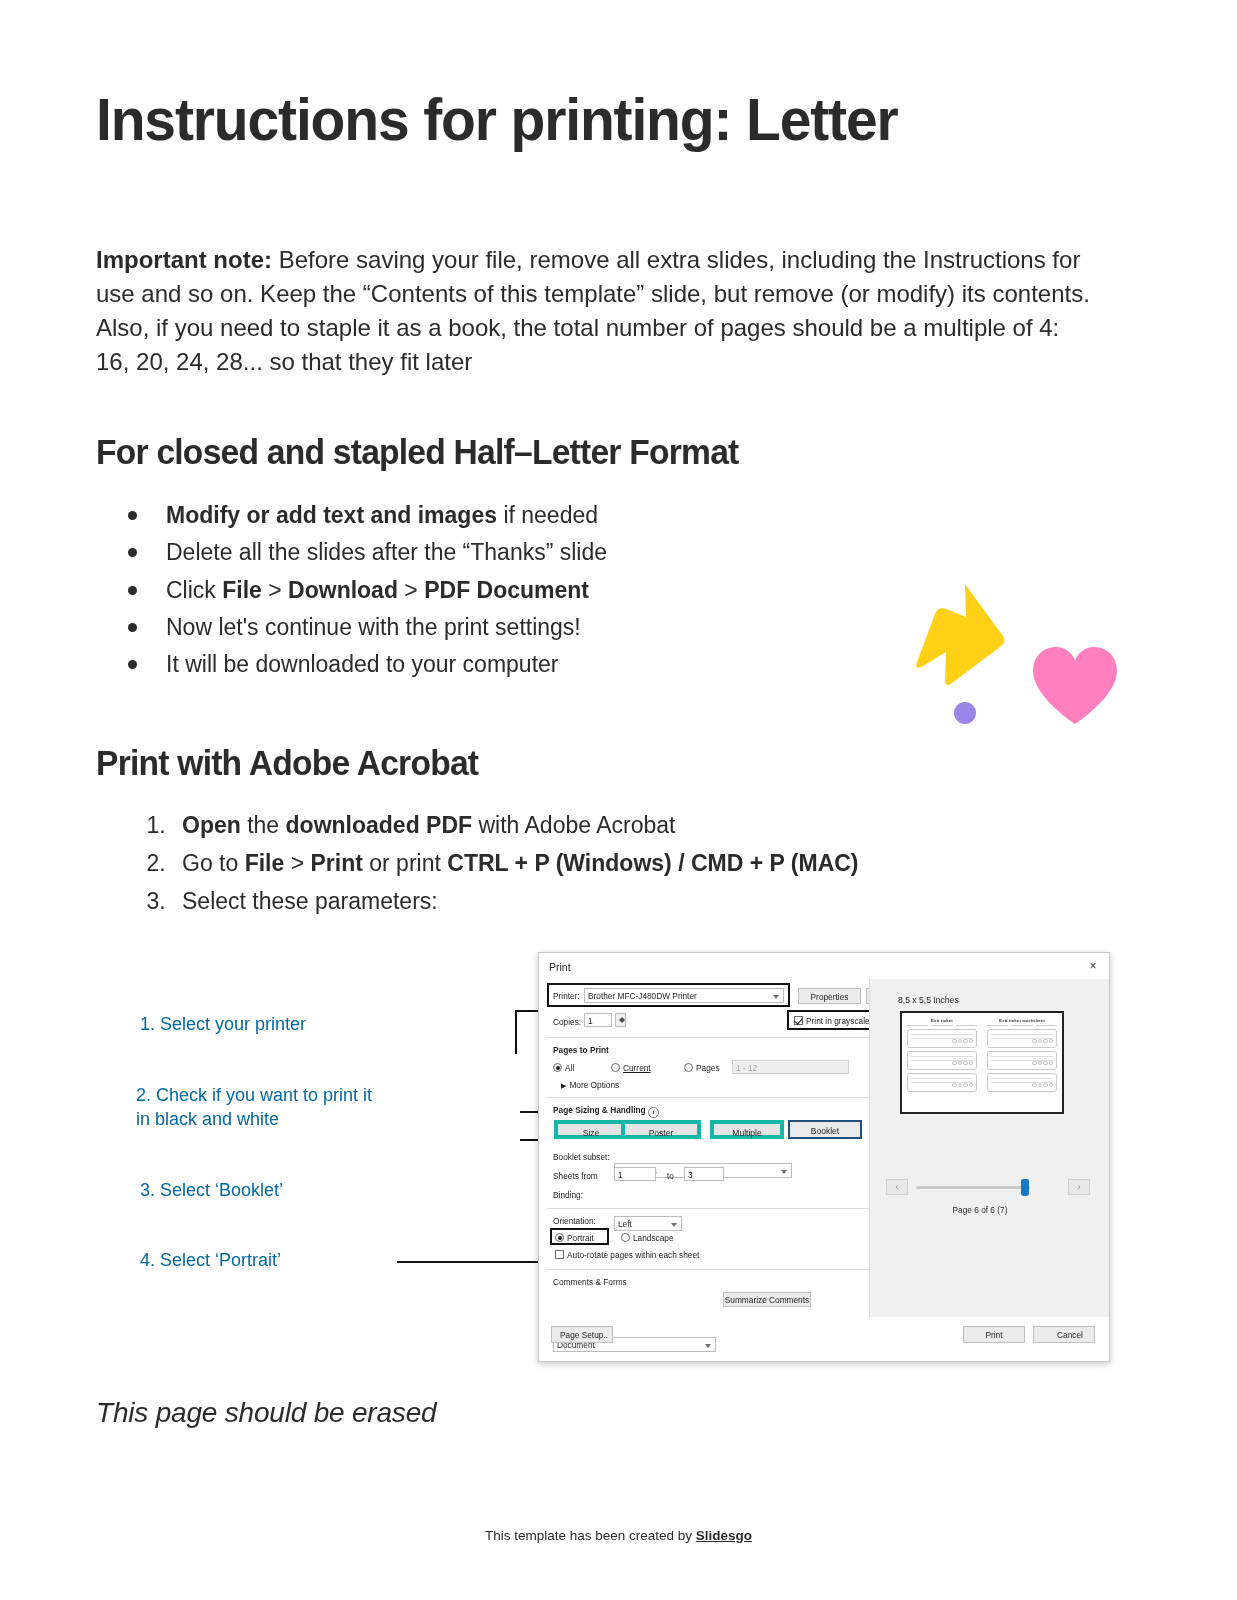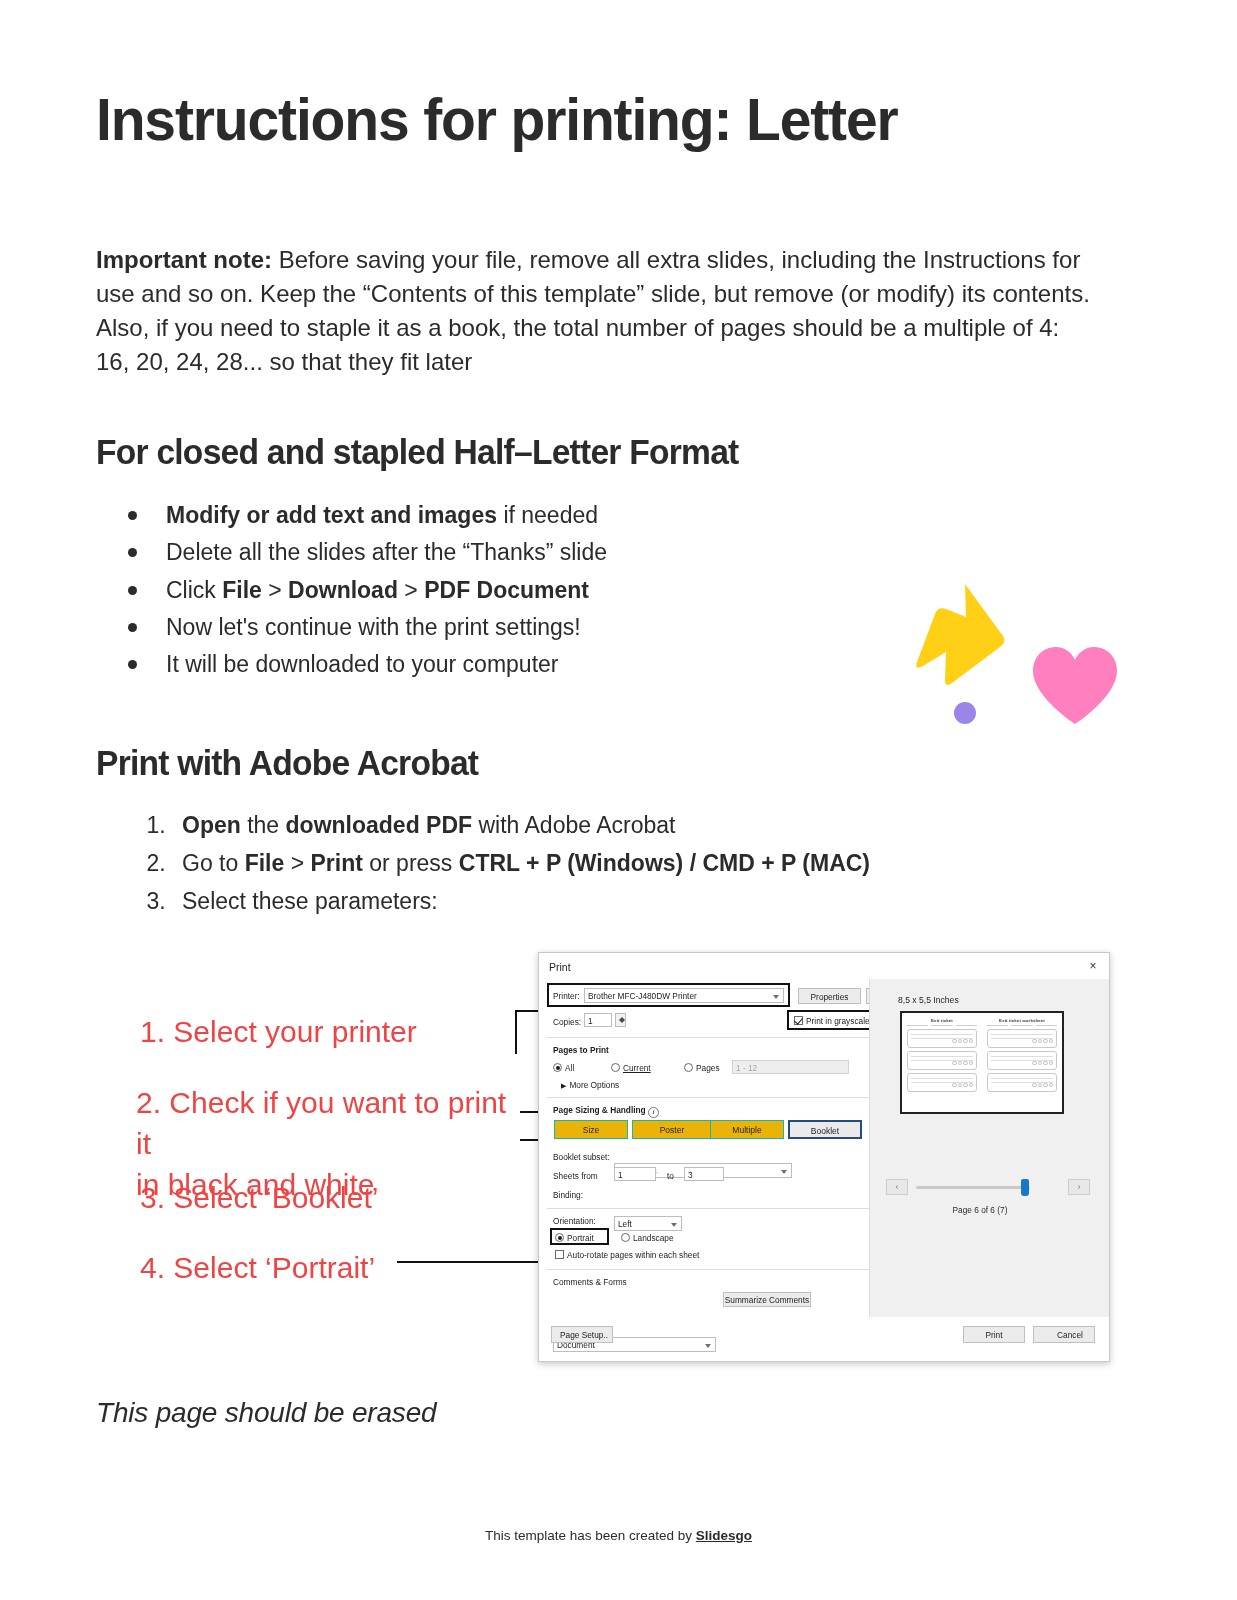--- a/index.html
+++ b/index.html
@@ -65,21 +65,21 @@
   .footer b{font-weight:700;text-decoration:underline;}
 
   
   .deco{position:absolute;}
   .bolt{left:905px;top:578px;width:110px;height:115px;}
   .heart{left:1030px;top:645px;width:90px;height:82px;}
   .dot{left:954px;top:702px;width:22px;height:22px;border-radius:50%;}
 
   
   .callout{
-    position:absolute;font-size:30px;line-height:1.36;color:#ef4444;
+    position:absolute;font-size:18px;line-height:1.36;color:#0369a1;
   }
   .c1{left:140px;top:1012px;}
   .c2{left:136px;top:1083px;width:390px;}
   .c3{left:140px;top:1178px;}
   .c4{left:140px;top:1248px;}
 
   .arrows{position:absolute;left:0;top:0;width:1237px;height:1600px;pointer-events:none;}
 
   
   .dlg{
@@ -114,21 +114,21 @@
   .sel:after{
     content:"";position:absolute;right:4px;top:6px;
     border-left:3px solid transparent;border-right:3px solid transparent;
     border-top:4px solid #6f6f6f;
   }
   .btn{
     background:#ebebeb;border:1px solid #c0c0c0;height:16px;font-size:8.3px;
     line-height:16px;text-align:center;color:#1d1d1d;box-sizing:border-box;cursor:pointer;
   }
   .pbtn{
-    background:#eab308;border:1px solid #14b8a6;height:19px;font-size:8.5px;
+    background:#e5e5e5;border:4px solid #14b8a6;height:19px;font-size:8.5px;
     line-height:19px;text-align:center;color:#222;box-sizing:border-box;cursor:pointer;
   }
   .pbtn.sel-on{border:2px solid #1f4f7a;background:#eaeaea;font-weight:400;}
 
   .radio{
     display:inline-block;width:9px;height:9px;border:1px solid #6b6b6b;border-radius:50%;
     background:#fff;vertical-align:-1px;margin-right:3px;position:relative;box-sizing:border-box;
   }
   .radio.on:after{
     content:"";position:absolute;left:1.5px;top:1.5px;width:4px;height:4px;
@@ -218,21 +218,21 @@
   </svg>
   <svg class="deco heart" viewBox="0 0 90 82" aria-hidden="true">
     <path d="M45 79 C45 79 3 52 3 26 C3 10 15 2 26 2 C35 2 42 8 45 15 C48 8 55 2 64 2 C75 2 87 10 87 26 C87 52 45 79 45 79 Z" fill="#FF7FBF"></path>
   </svg>
   <div class="deco dot" style="background:#9B85E8"></div>
 
   <div class="h2 h2-b">Print with Adobe Acrobat</div>
 
   <ol class="steps">
     <li><b>Open</b><span> the </span><b>downloaded PDF</b><span> with Adobe Acrobat</span></li>
-    <li><span>Go to </span><b>File</b><span> &gt; </span><b>Print</b><span> or press </span><b>CTRL + P (Windows) / CMD + P (MAC)</b></li>
+    <li><span>Go to </span><b>File</b><span> &gt; </span><b>Print</b><span> or print </span><b>CTRL + P (Windows) / CMD + P (MAC)</b></li>
     <li><span>Select these parameters:</span></li>
   </ol>
 
   <div class="callout c1">1. Select your printer</div>
   <div class="callout c2">
     <div>2. Check if you want to print it</div>
     <div>in black and white</div>
   </div>
   <div class="callout c3">3. Select ‘Booklet’</div>
   <div class="callout c4">4. Select ‘Portrait’</div>
@@ -303,21 +303,21 @@
         <span style="font-size:7px;margin-right:3px;">▶</span><span>More Options</span>
       </div>
 
       <div class="sep" style="top:118px;left:8px;width:322px;"></div>
 
       <div class="row lbl bold" style="left:14px;top:126px;">
         <span>Page Sizing &amp; Handling</span>
         <span class="info">i</span>
       </div>
       <div class="row pbtn" style="left:15px;top:141px;width:74px;">Size</div>
-      <div class="row pbtn" style="left:93px;top:141px;width:80px;">Poster</div>
+      <div class="row pbtn" style="left:82px;top:141px;width:80px;">Poster</div>
       <div class="row pbtn" style="left:171px;top:141px;width:74px;">Multiple</div>
       <div class="row pbtn sel-on" style="left:249px;top:141px;width:74px;">Booklet</div>
 
       <div class="row lbl" style="left:14px;top:173px;">Booklet subset:</div>
       <div class="row sel" style="left:75px;top:169px;width:178px;">Both sides</div>
 
       <div class="row lbl" style="left:14px;top:192px;">Sheets from</div>
       <div class="row tf" style="left:75px;top:188px;width:42px;">1</div>
       <div class="row lbl" style="left:128px;top:192px;">to</div>
       <div class="row tf" style="left:145px;top:188px;width:40px;">3</div>

